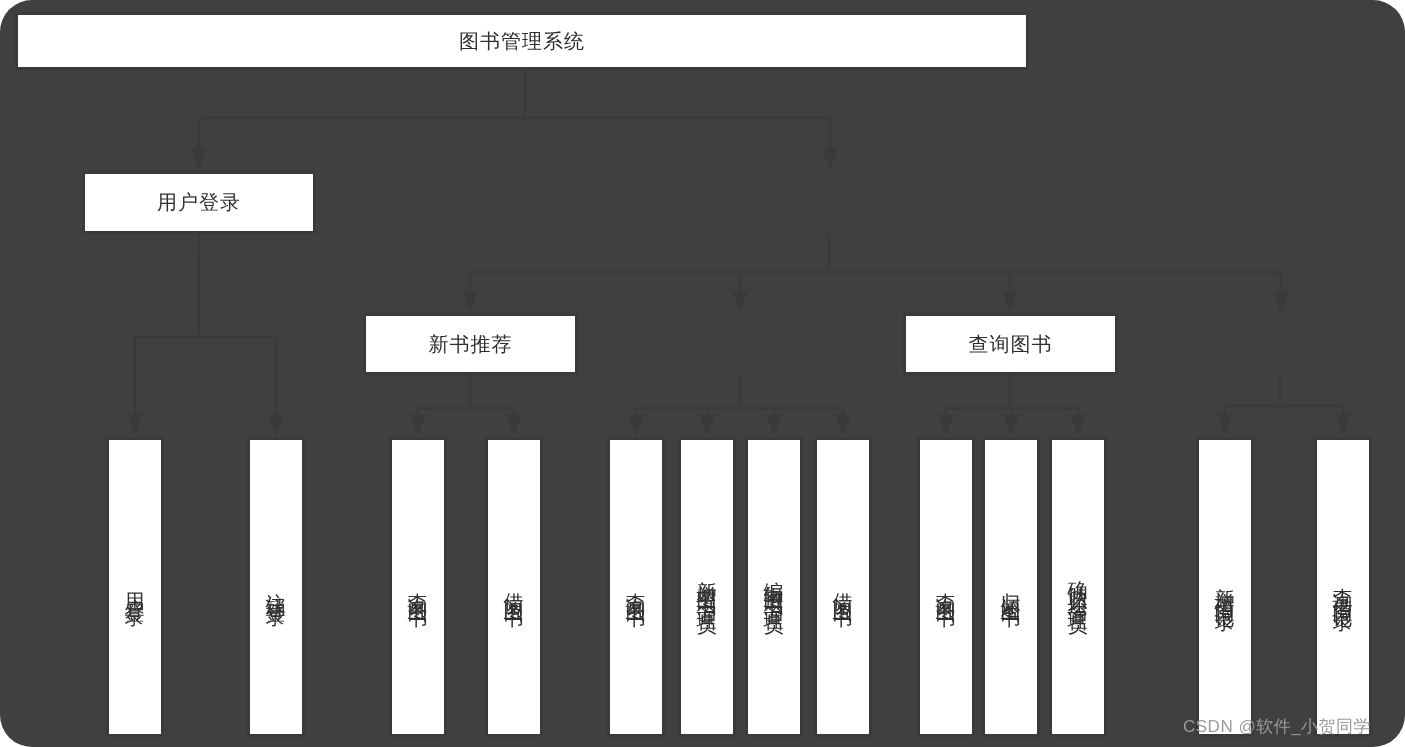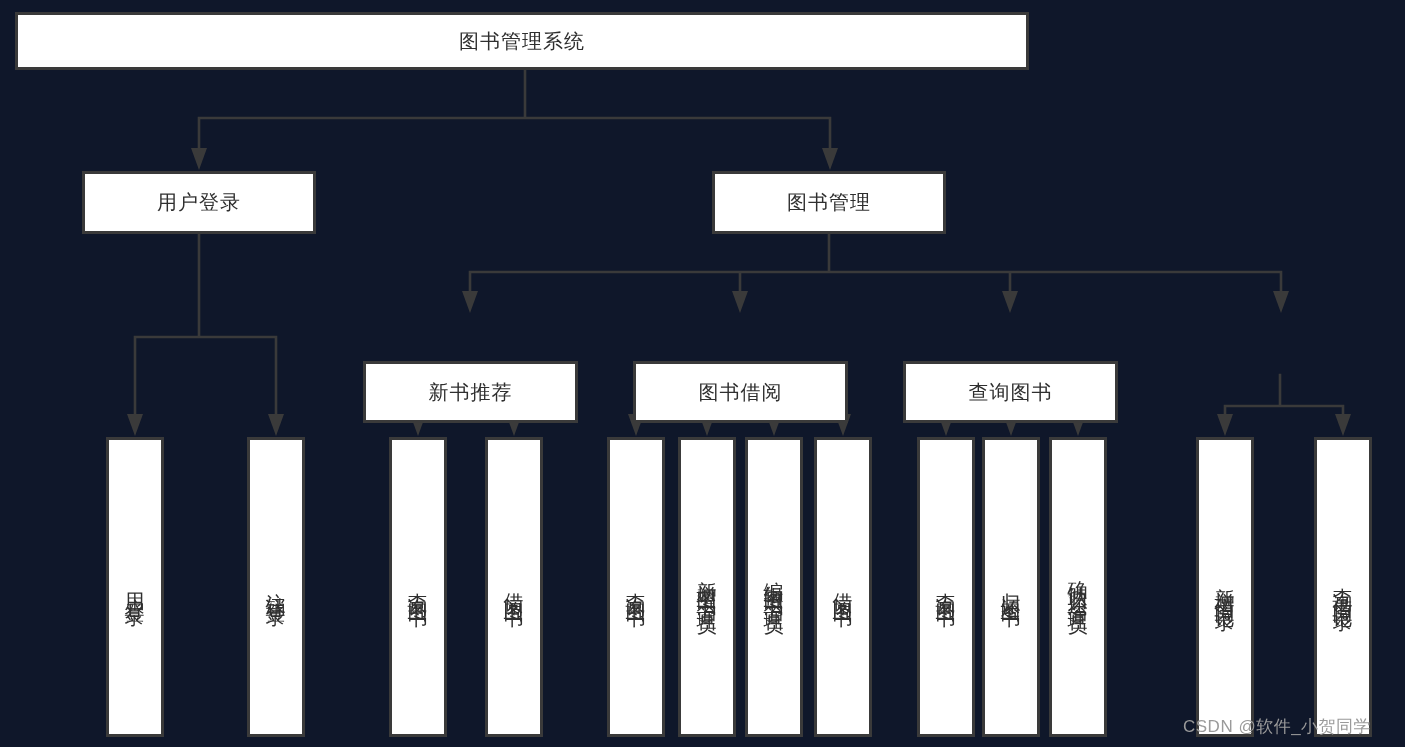--- a/index.html
+++ b/index.html
@@ -1,29 +1,29 @@
 <!DOCTYPE html>
 <html><head>
 <meta charset="utf-8">
 <style>
   html,body{margin:0;padding:0;background:#ffffff;}
   .canvas{
-    position:relative;width:1405px;height:747px;background:#0f172a;
-    font-family:"Liberation Sans",sans-serif;overflow:hidden;
+    position:relative;width:1405px;height:747px;background:#404040;
+    font-family:"Liberation Sans",sans-serif;overflow:hidden;border-radius:32px;
   }
   svg.wires{position:absolute;left:0;top:0;width:1405px;height:747px;}
   .node{
     position:absolute;box-sizing:border-box;border:3px solid #3a3a3a;background:#ffffff;
     display:flex;align-items:center;justify-content:center;
     font-size:20px;color:#2f2f2f;letter-spacing:1px;white-space:nowrap;
   }
   .root{left:15px;top:12px;width:1014px;height:58px;}
   .l1a{left:82px;top:171px;width:234px;height:63px;}
   .l1b{left:712px;top:171px;width:234px;height:63px;}
-  .l2{top:313px;width:215px;height:62px;margin-top:48px;}
+  .l2{top:313px;width:215px;height:62px;}
   .l2a{left:363px;} .l2b{left:633px;} .l2c{left:903px;} .l2d{left:1173px;}
   .leaf{
     top:437px;width:58px;height:300px;
     writing-mode:vertical-rl;text-orientation:mixed;
     letter-spacing:5px;font-size:20px;line-height:1;
   }
   .lfA1{left:106px;} .lfA2{left:247px;}
   .lfB1{left:389px;} .lfB2{left:485px;}
   .lfC1{left:607px;} .lfC2{left:678px;} .lfC3{left:745px;} .lfC4{left:814px;}
   .lfD1{left:917px;} .lfD2{left:982px;} .lfD3{left:1049px;}
@@ -67,24 +67,22 @@
       <polygon points="1003,414 1019,414 1011,436"></polygon>
       <polygon points="1070,414 1086,414 1078,436"></polygon>
       <polygon points="1217,414 1233,414 1225,436"></polygon>
       <polygon points="1335,414 1351,414 1343,436"></polygon>
     </g>
   </svg>
 
   <div class="node root">图书管理系统</div>
 
   <div class="node l1a">用户登录</div>
-  <div class="node l1b">图书管理</div>
 
   <div class="node l2 l2a">新书推荐</div>
-  <div class="node l2 l2b">图书借阅</div>
   <div class="node l2 l2c">查询图书</div>
 
   <div class="node leaf lfA1">用户登录</div>
   <div class="node leaf lfA2">注销登录</div>
 
   <div class="node leaf lfB1">查询图书</div>
   <div class="node leaf lfB2">借阅图书</div>
 
   <div class="node leaf lfC1">查询图书</div>
   <div class="node leaf lfC2">新增图书（管理员）</div>

